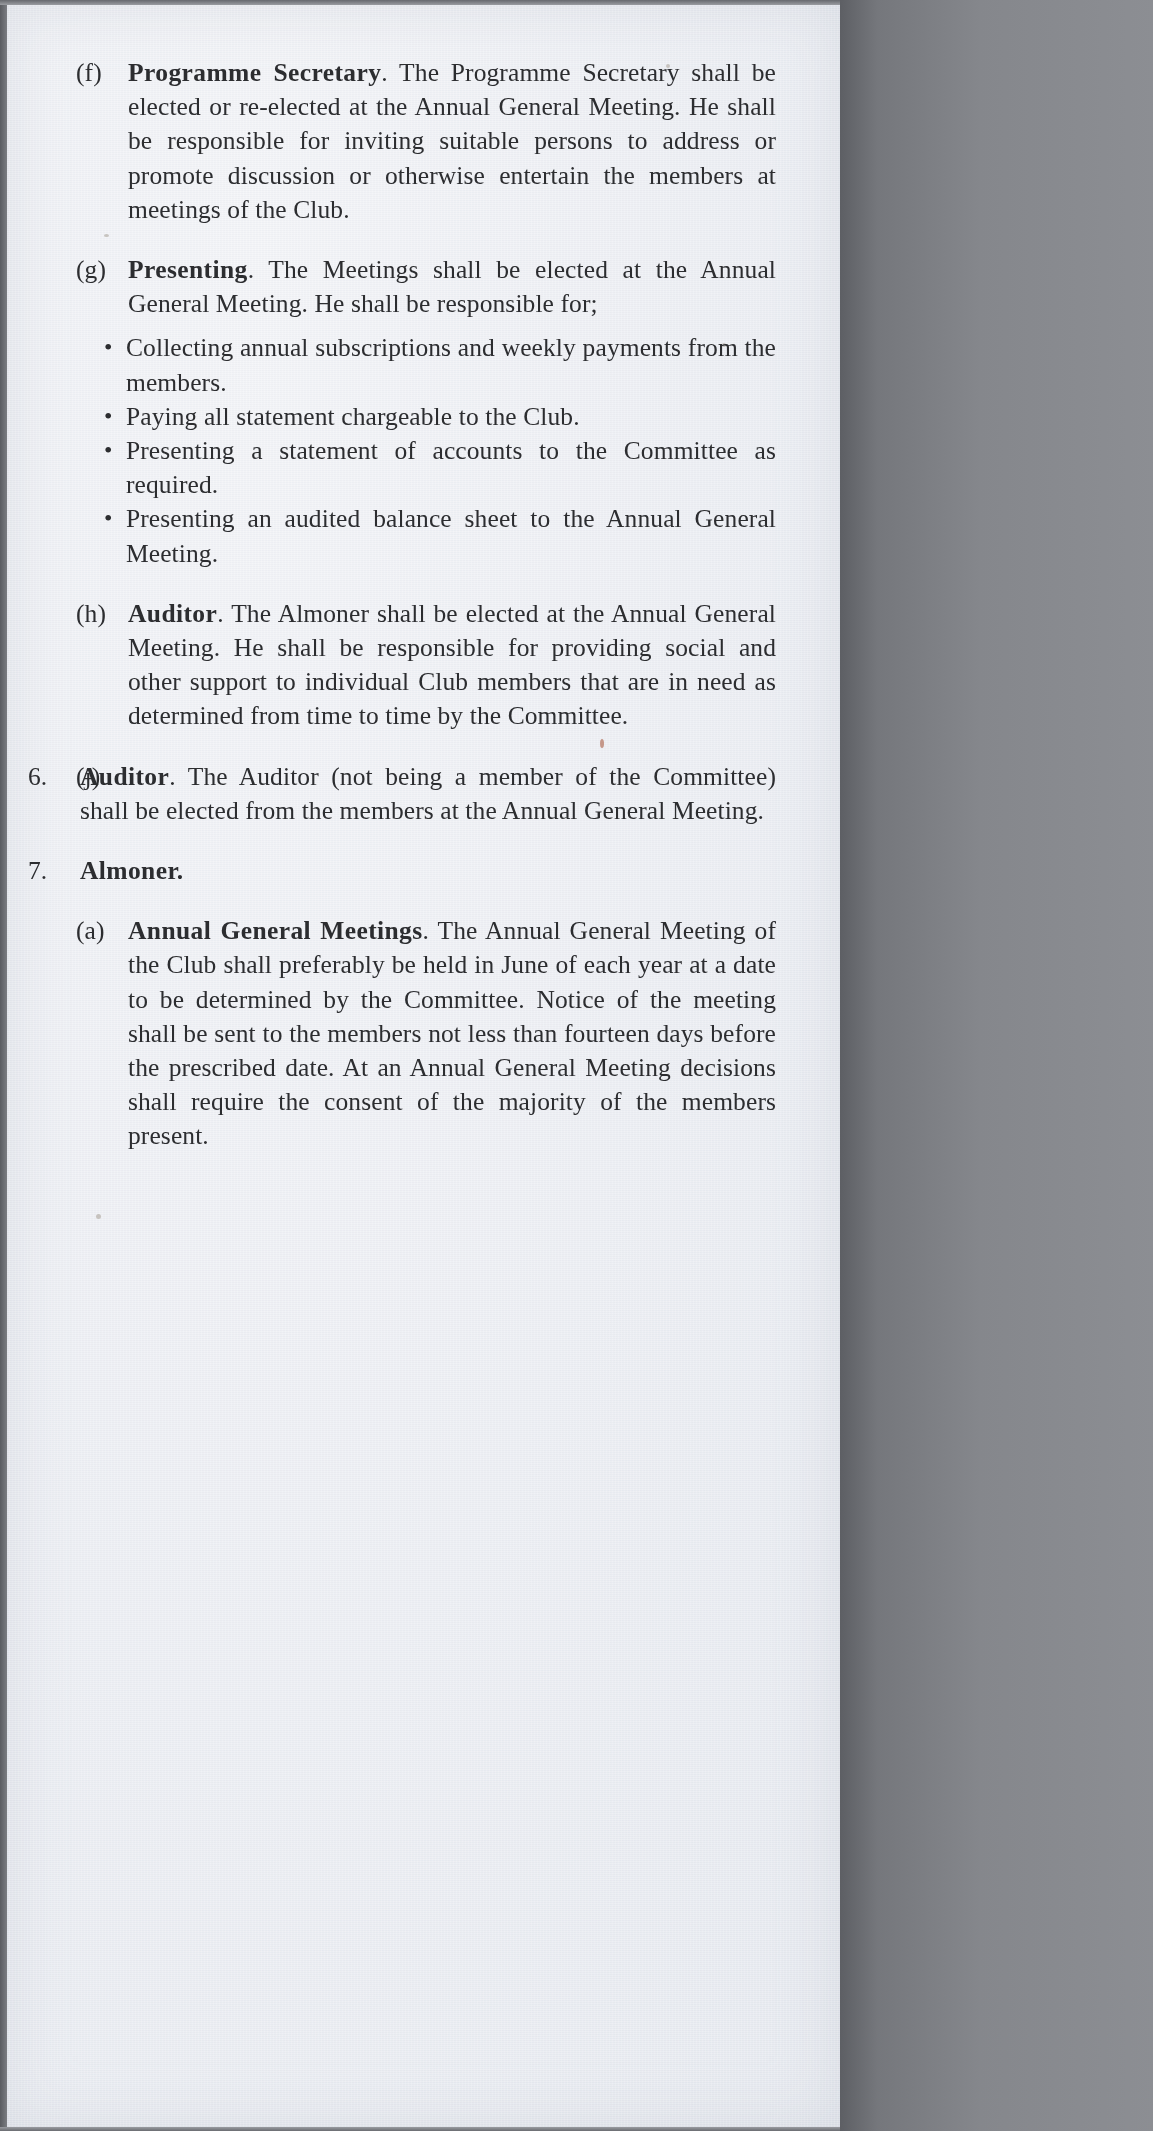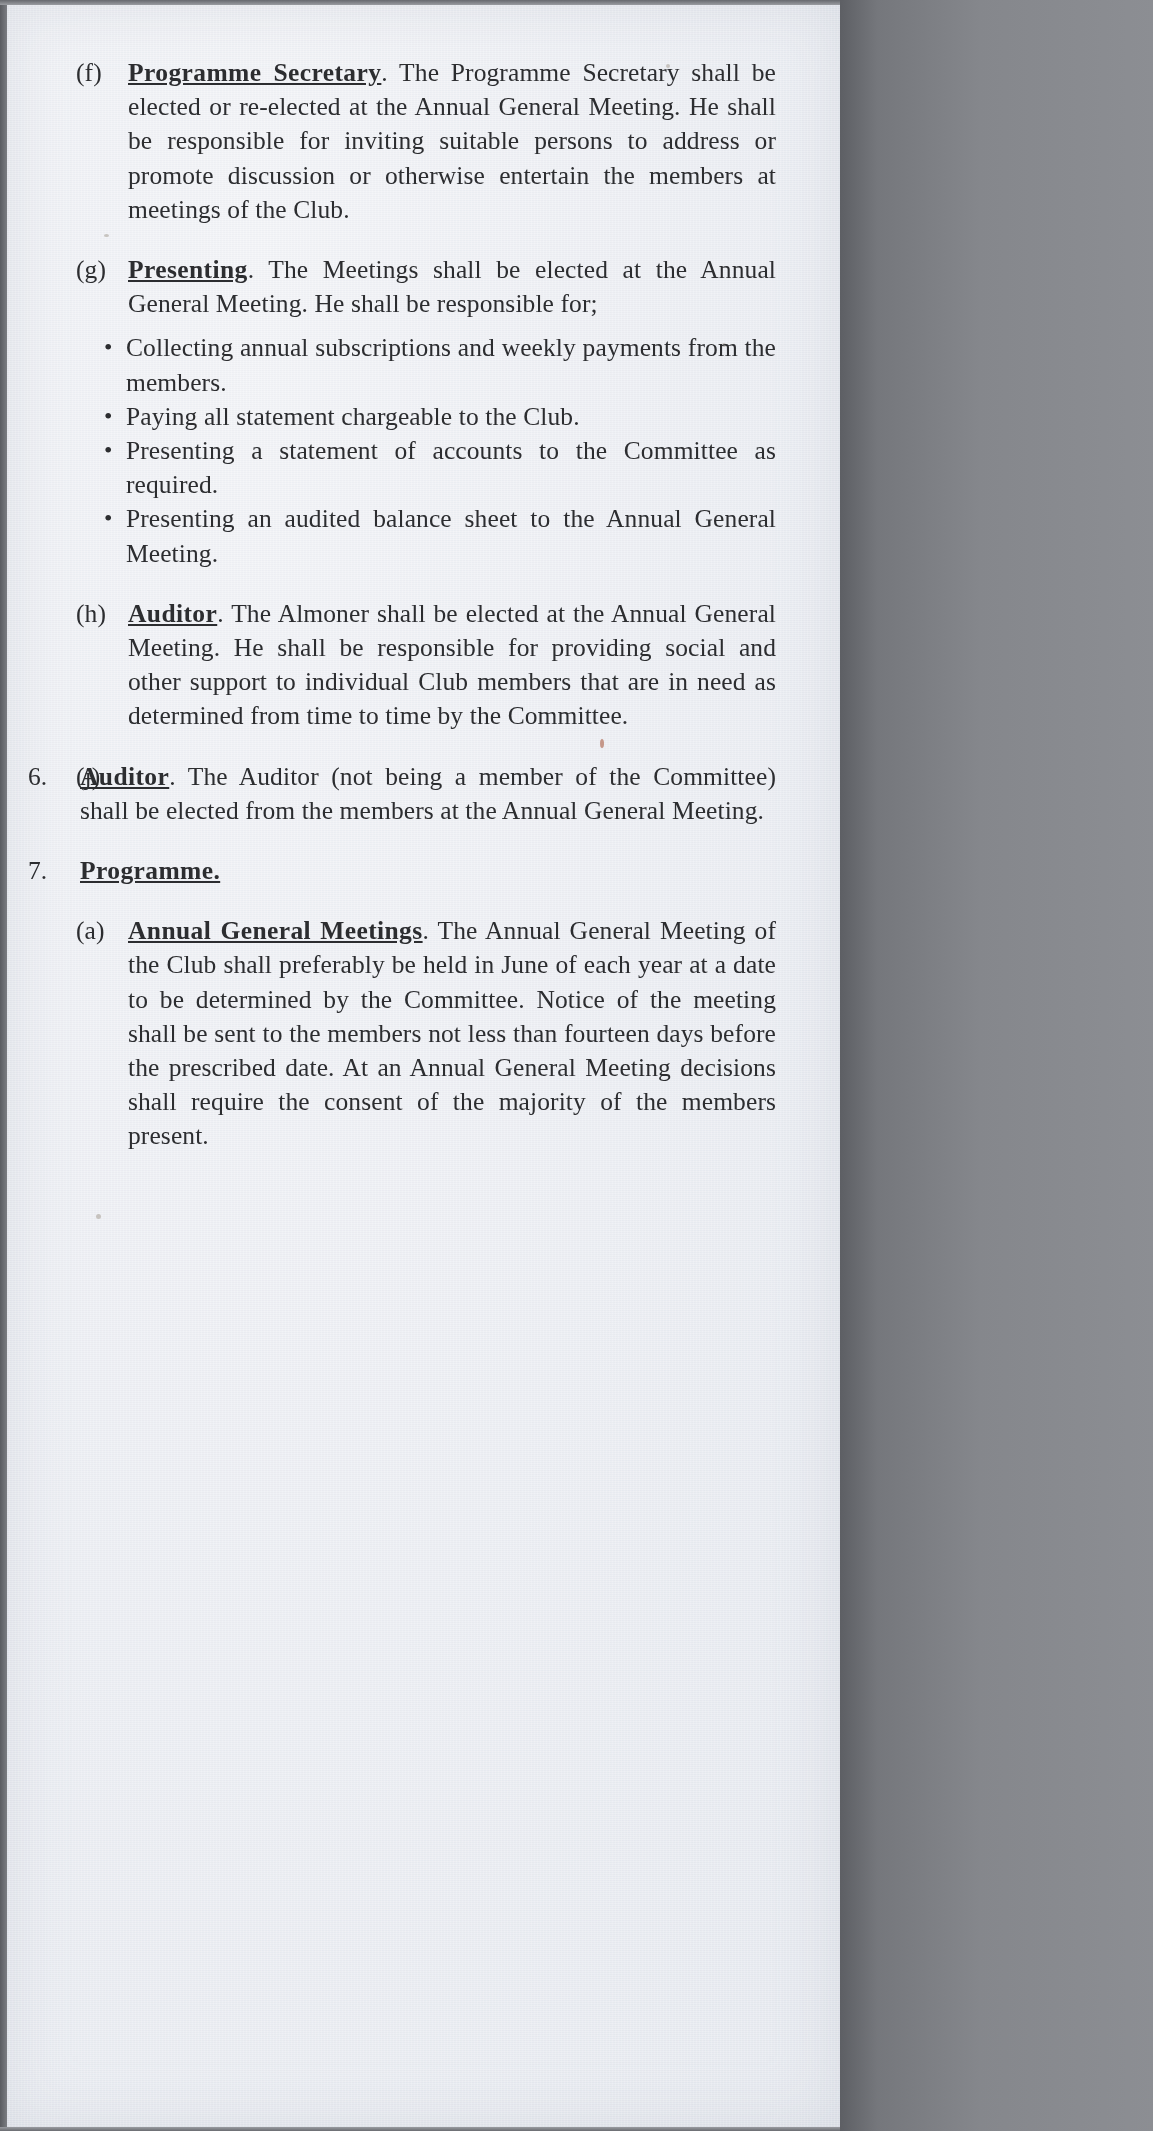--- a/index.html
+++ b/index.html
@@ -115,21 +115,20 @@
     position: absolute;
     left: 0;
     top: 0;
     width: 44px;
     text-align: left;
   }
 
   .run b, .bold {
     font-weight: 700;
     letter-spacing: 0.4px;
-    text-decoration: underline;
   }
 
   
   .bullets {
     list-style: none;
     margin: 0;
     padding: 0 0 0 26px;
   }
   .bullets li {
     position: relative;
@@ -207,21 +206,21 @@
         <span class="marker">(j)</span>
       </div>
 
       <div class="clause numbered">
         <span class="marker">6.</span>
         <span class="run"><b>Auditor</b><span>. The Auditor (not being a member of the Committee) shall be elected from the members at the Annual General Meeting.</span></span>
       </div>
 
       <div class="clause numbered">
         <span class="marker">7.</span>
-        <span class="run"><b>Programme.</b><span></span></span>
+        <span class="run"><b>Almoner.</b><span></span></span>
       </div>
 
       <div class="clause lettered">
         <span class="marker">(a)</span>
         <span class="run"><b>Annual General Meetings</b><span>. The Annual General Meeting of the Club shall preferably be held in June of each year at a date to be determined by the Committee. Notice of the meeting shall be sent to the members not less than fourteen days before the prescribed date. At an Annual General Meeting decisions shall require the consent of the majority of the members present.</span></span>
       </div>
 
     </div>
   </div>
 

